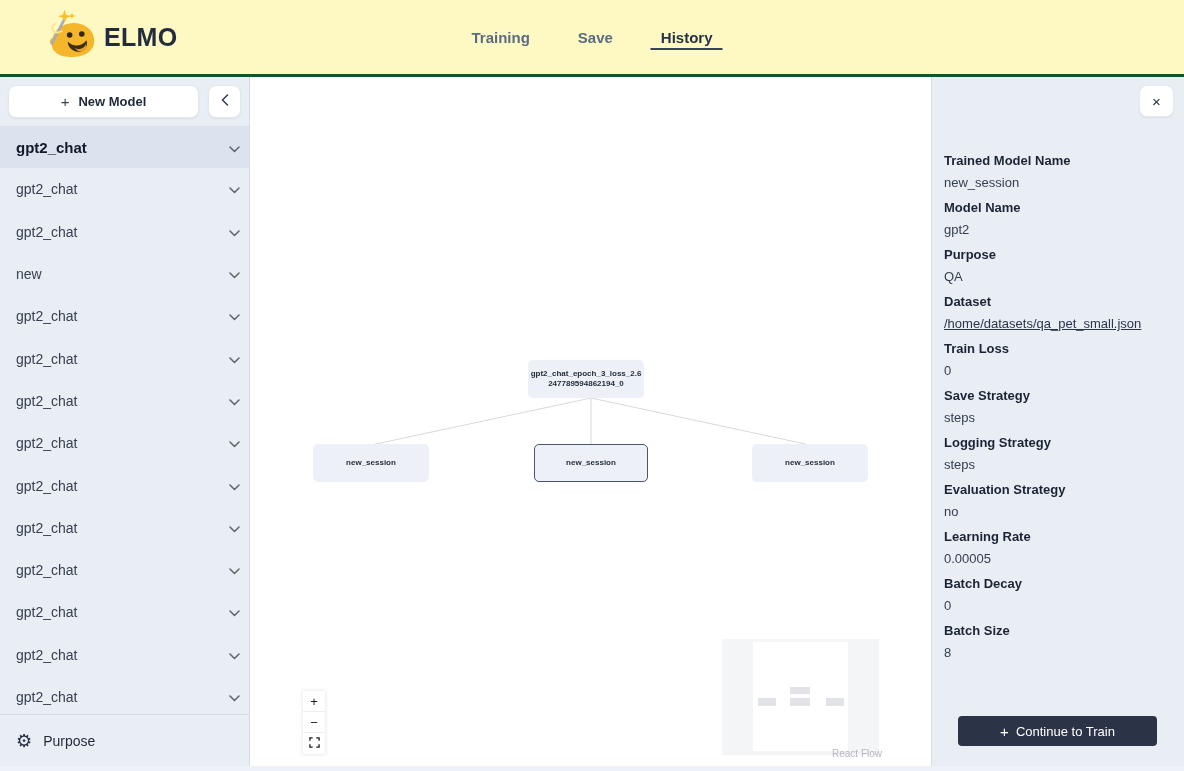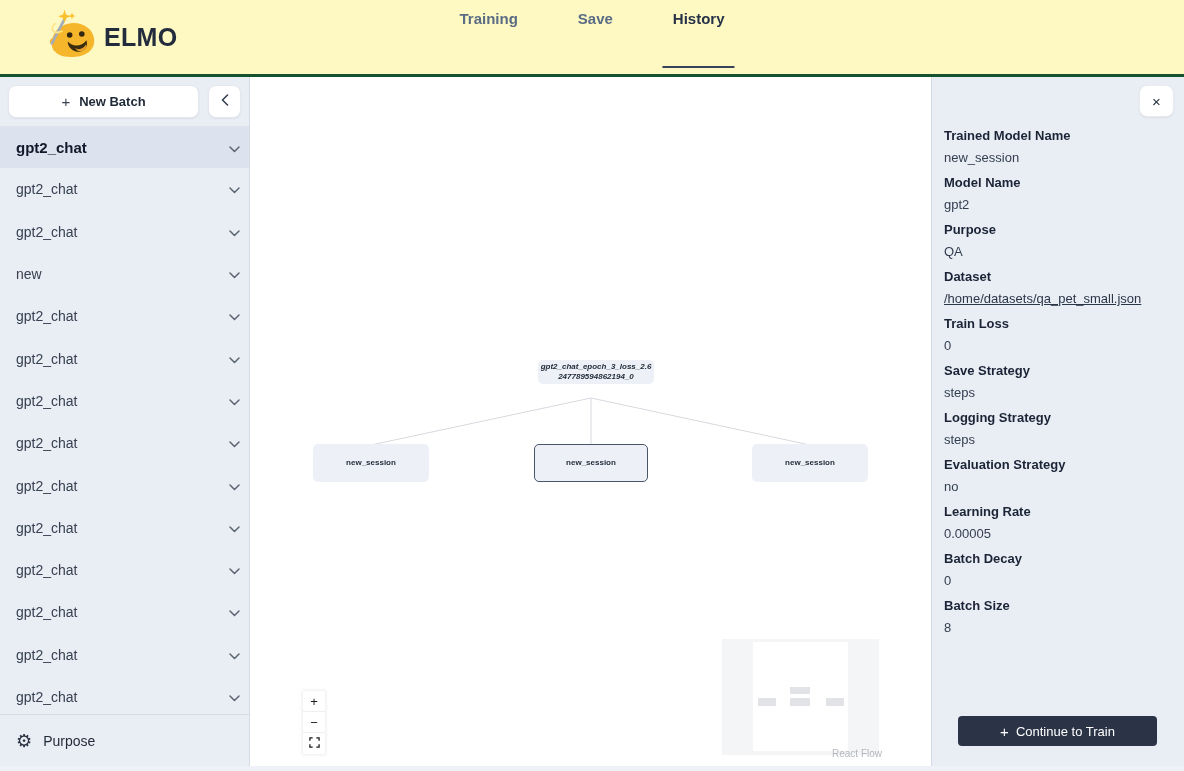--- a/index.html
+++ b/index.html
@@ -10,22 +10,22 @@
     overflow:hidden;
     color:#1f2937;
   }
   .app { width:1184px; height:766px; display:flex; flex-direction:column; background:#fff; }
 
   
   .header { flex:0 0 77px; height:77px; background:#fef9c3; border-bottom:3px solid #14532d;
             display:flex; align-items:center; position:relative; }
   .logo-wrap { display:flex; align-items:center; gap:4px; margin-left:44px; }
   .logo-text { font-size:25px; font-weight:800; color:#232c3d; letter-spacing:.3px; }
-  .tabs { position:absolute; left:50%; transform:translateX(-50%); display:flex; gap:56px;
-          height:100%; }
+  .tabs { position:absolute; left:50%; transform:translateX(-50%); display:flex; gap:44px;
+          height:100%; align-items:center; }
   .tab { font-size:15px; font-weight:700; color:#5a6b84; cursor:pointer; position:relative; padding:10px 2px; }
   .tab.active { color:#273247; }
   .tab.active::after { content:""; position:absolute; left:-8px; right:-8px; bottom:6px; height:2px; background:#39435a; }
 
   
   .content { flex:1; display:flex; min-height:0; }
 
   
   .sidebar { flex:0 0 250px; width:250px; background:#e9edf4; border-right:1px solid #d6dce6;
              display:flex; flex-direction:column; }
@@ -47,21 +47,21 @@
                     gap:11px; padding:0 16px; font-size:14px; color:#1f2937; cursor:pointer; }
   .gear { font-size:18px; color:#2b3445; line-height:1; }
 
   
   .canvas { flex:1; background:#fff; position:relative; overflow:hidden; }
   .edges { position:absolute; left:0; top:0; }
   .node { position:absolute; background:#edf1f7; border-radius:5px; display:flex; align-items:center;
           justify-content:center; flex-direction:column; text-align:center;
           font-size:8px; font-weight:700; color:#1f2937; padding:4px 8px; cursor:pointer; line-height:1.25; }
   .node.selected { border:1.8px solid #4b5568; }
-  .node-root  { left:288px; top:283px; width:116px; height:24px;font-style:italic; }
+  .node-root  { left:278px; top:283px; width:116px; height:38px; }
   .node-c0    { left:63px;  top:367px; width:116px; height:38px; }
   .node-c1    { left:284px; top:367px; width:114px; height:38px; }
   .node-c2    { left:502px; top:367px; width:116px; height:38px; }
 
   .controls { position:absolute; left:53px; top:614px; width:22px; background:#fff;
               box-shadow:0 0 3px 1px rgba(0,0,0,.08); display:flex; flex-direction:column; }
   .ctrl-btn { height:21px; border-bottom:1px solid #efefef; display:flex; align-items:center;
               justify-content:center; font-size:13px; color:#1a1a1a; cursor:pointer; background:#fff; }
   .ctrl-btn:last-child { border-bottom:none; }
 
@@ -74,21 +74,21 @@
   .mm-n-r   { left:104px; top:59px; width:18px; height:8px; }
   .rf-attr { position:absolute; left:582px; top:671px; font-size:10px; color:#b5b7bc; }
 
   
   .panel { flex:0 0 253px; width:253px; background:#e9edf4; border-left:1px solid #d6dce6;
            position:relative; padding:8px 12px 0; }
   .btn-close { position:absolute; top:8px; right:10px; width:35px; height:32px; background:#fff;
                border:1px solid #e8eaef; border-radius:8px; display:flex; align-items:center;
                justify-content:center; font-size:15px; color:#1f2937;
                box-shadow:0 1px 2px rgba(16,24,40,.06); cursor:pointer; }
-  .fields { margin-top:43px; }
+  .fields { margin-top:68px; }
   .field-label { font-size:13px; font-weight:700; color:#1b2436; line-height:15px; margin-bottom:7px; }
   .field-value { font-size:13px; color:#333e50; line-height:15px; margin-bottom:10px; }
   .field.link .field-value { text-decoration:underline; cursor:pointer; color:#2b3648; }
   .btn-continue { position:absolute; left:26px; top:639px; width:199px; height:30px; background:#2b3447;
                   color:#fff; border:none; border-radius:4px; font-size:13px; display:flex;
                   align-items:center; justify-content:center; gap:7px; cursor:pointer;
                   font-family:inherit; }
   .btn-continue .plus { font-size:15px; font-weight:400; }
 </style>
 </head>
@@ -120,21 +120,21 @@
       <div class="tab active">History</div>
     </div>
   </div>
 
   <div class="content">
 
     <div class="sidebar">
       <div class="sidebar-top">
         <button class="btn-new-model">
           <span class="plus">+</span>
-          <span>New Batch</span>
+          <span>New Model</span>
         </button>
         <button class="btn-collapse">
           <span>
             <svg width="8" height="12" viewBox="0 0 8 12">
                 <path d="M6.5 1 L1.5 6 L6.5 11" fill="none" stroke="#374151" stroke-width="1.6" stroke-linecap="round" stroke-linejoin="round"></path>
               </svg>
           </span>
         </button>
       </div>
 

